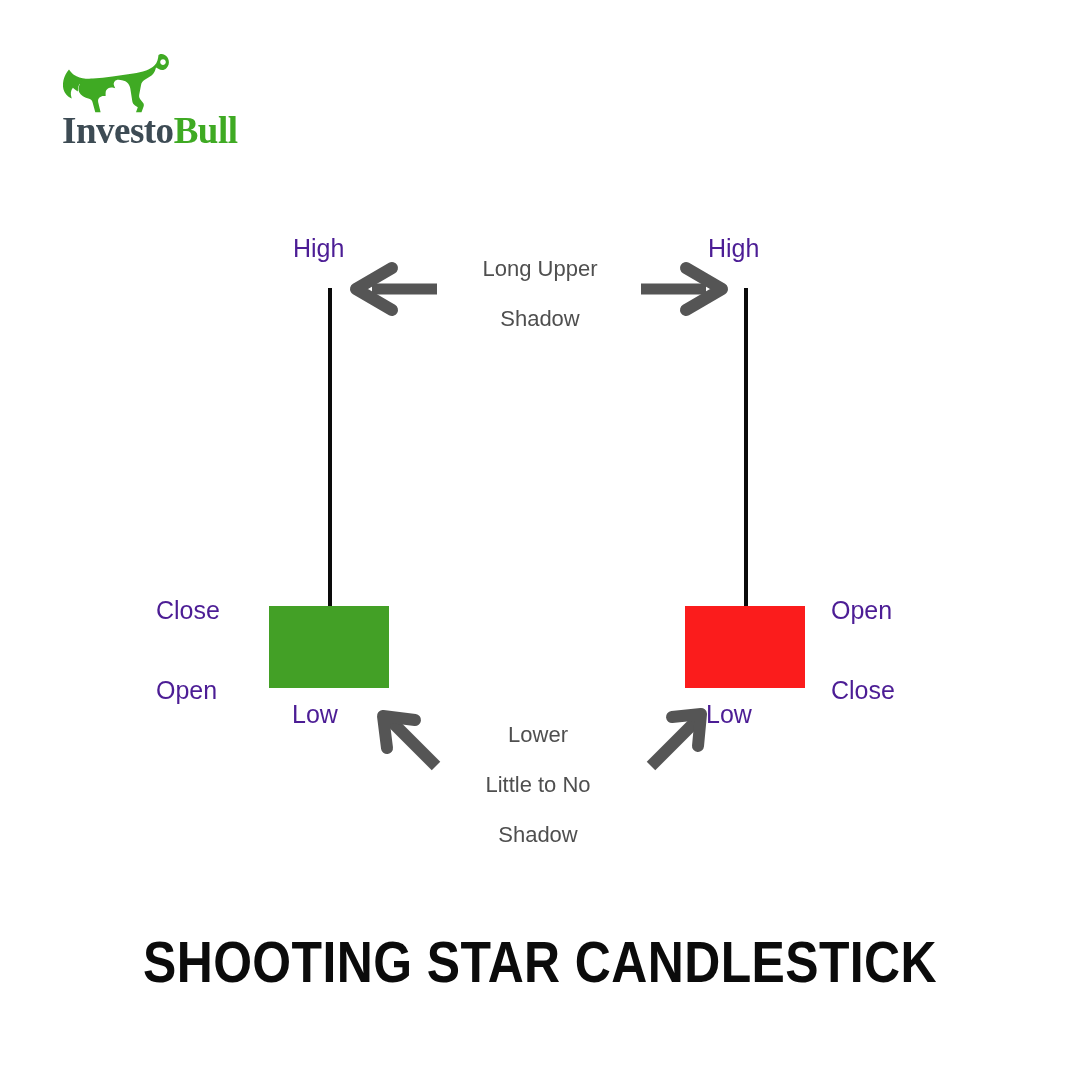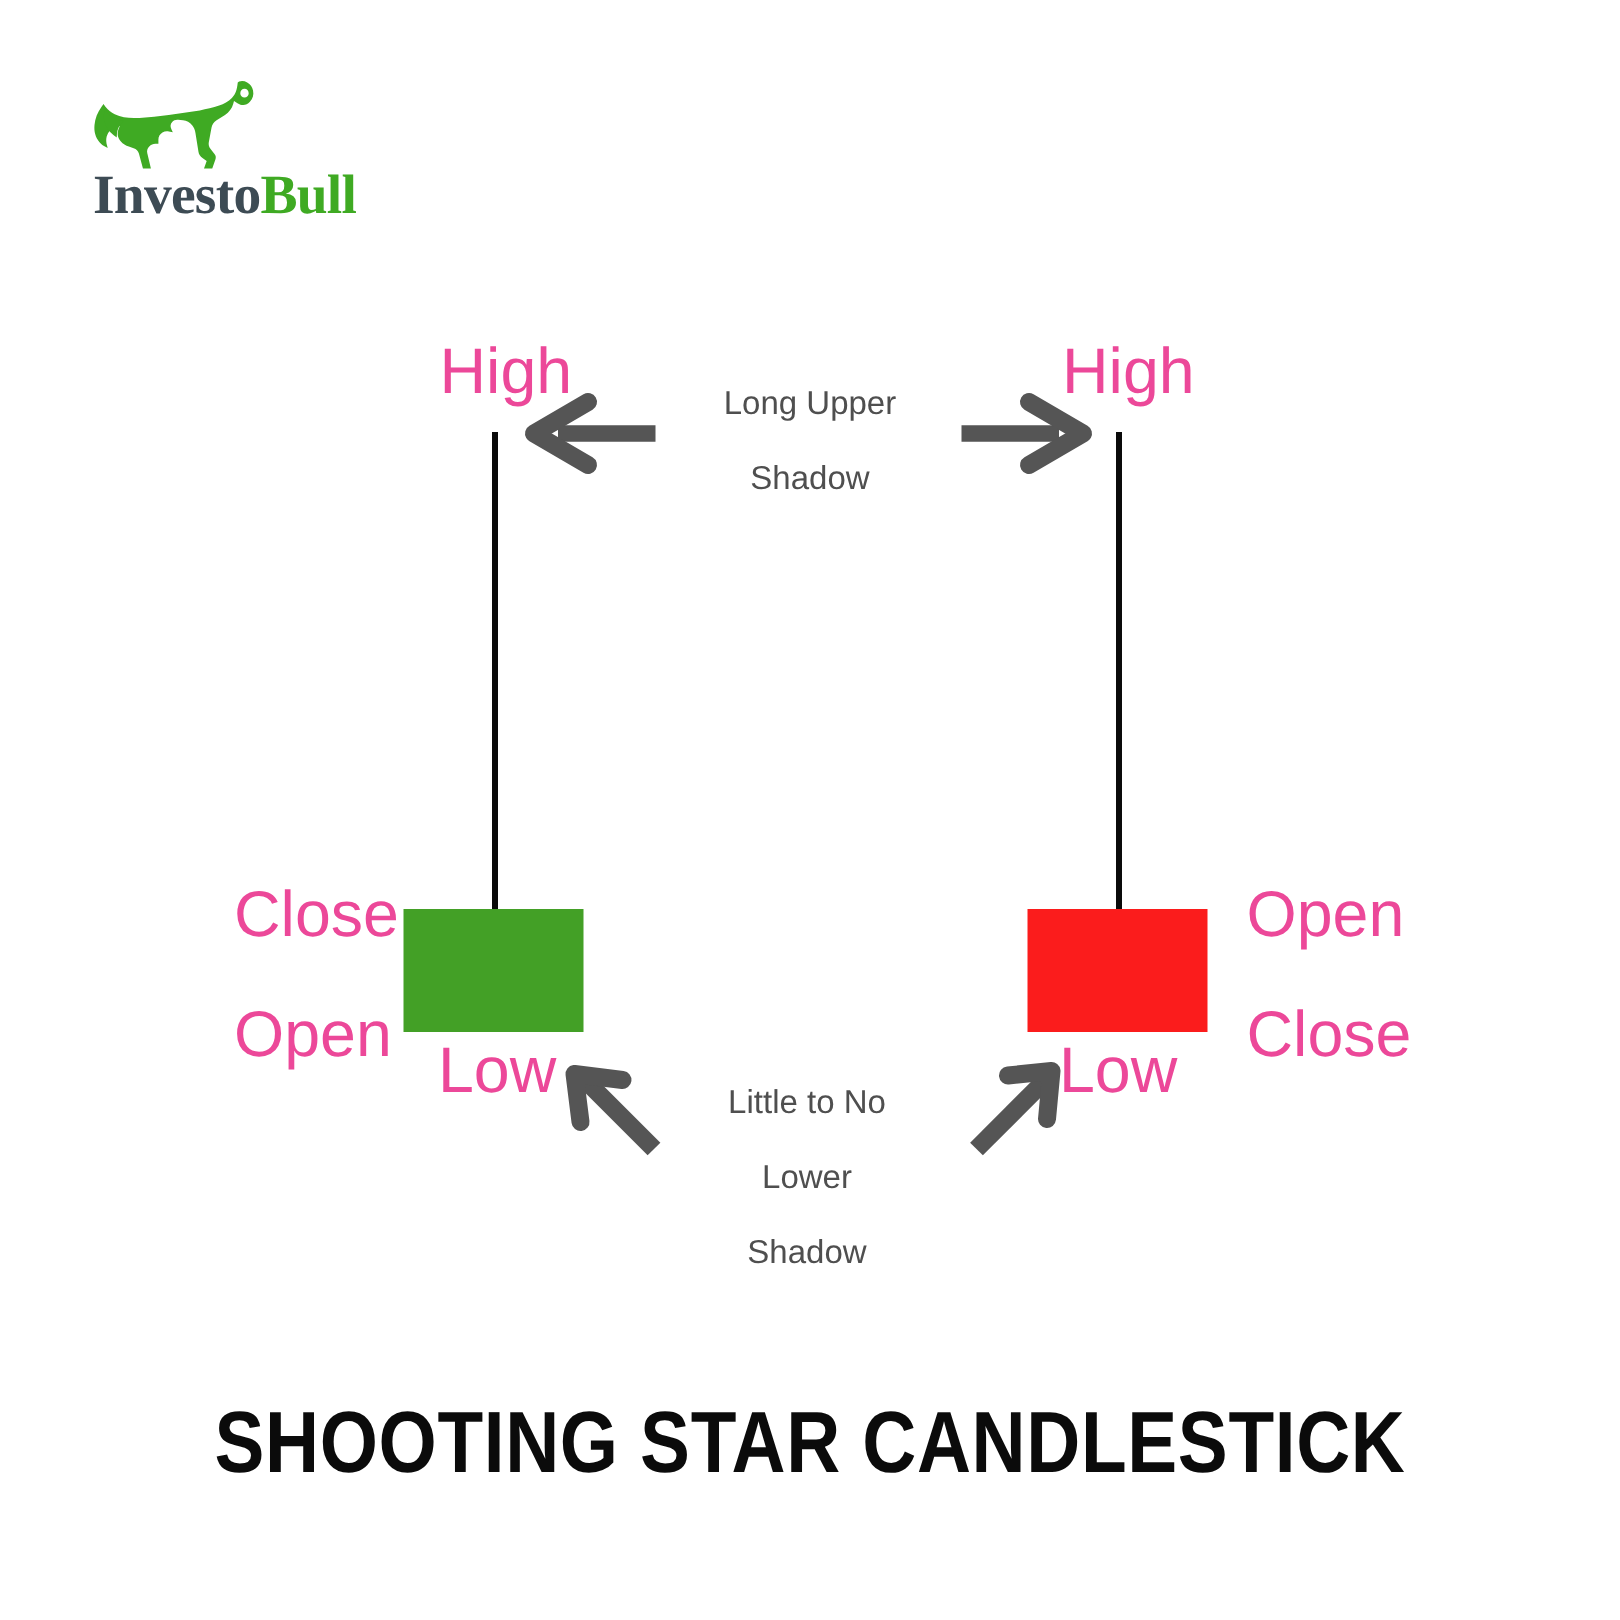--- a/index.html
+++ b/index.html
@@ -53,22 +53,22 @@
     left: 0;
     top: 0;
     width: 1080px;
     height: 1080px;
     pointer-events: none;
   }
 
   
   .lbl {
     position: absolute;
-    color: #ec4899;
-    font-size: 43px;
+    color: #4c1d95;
+    font-size: 25px;
     line-height: 40px;
     white-space: nowrap;
     font-family: "Liberation Sans", sans-serif;
   }
   .lbl-ann {
     position: absolute;
     color: #4f4f4f;
     font-size: 22px;
     line-height: 50px;
     text-align: center;
@@ -241,18 +241,18 @@
 <div class="lbl" style="left:831px; top:670px;">Close</div>
 
 <div class="lbl" style="left:706px; top:694px;">Low</div>
 
 <div class="lbl-ann" style="left:440px; top:244px; width:200px;">
   <div>Long Upper</div>
   <div>Shadow</div>
 </div>
 
 <div class="lbl-ann" style="left:438px; top:710px; width:200px;">
+  <div>Lower</div>
   <div>Little to No</div>
-  <div>Lower</div>
   <div>Shadow</div>
 </div>
 
 <div id="main-title">SHOOTING STAR CANDLESTICK</div>
 
 </body></html>

